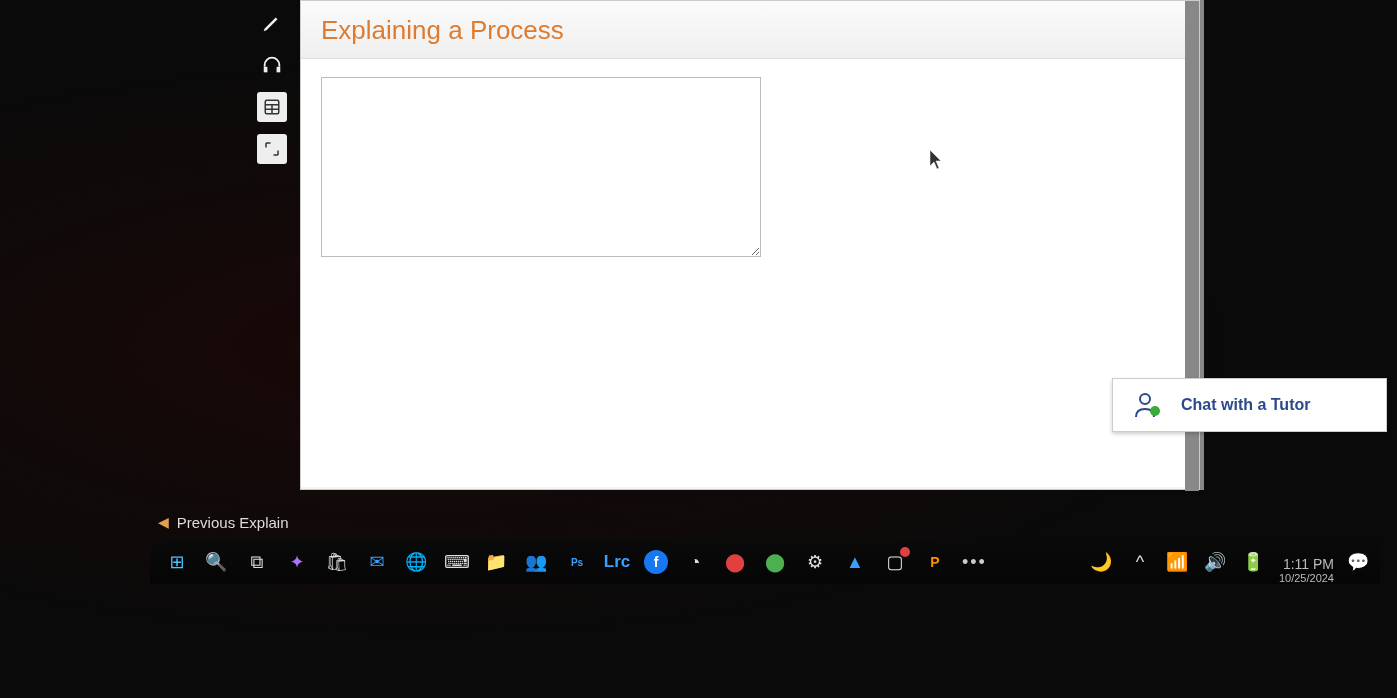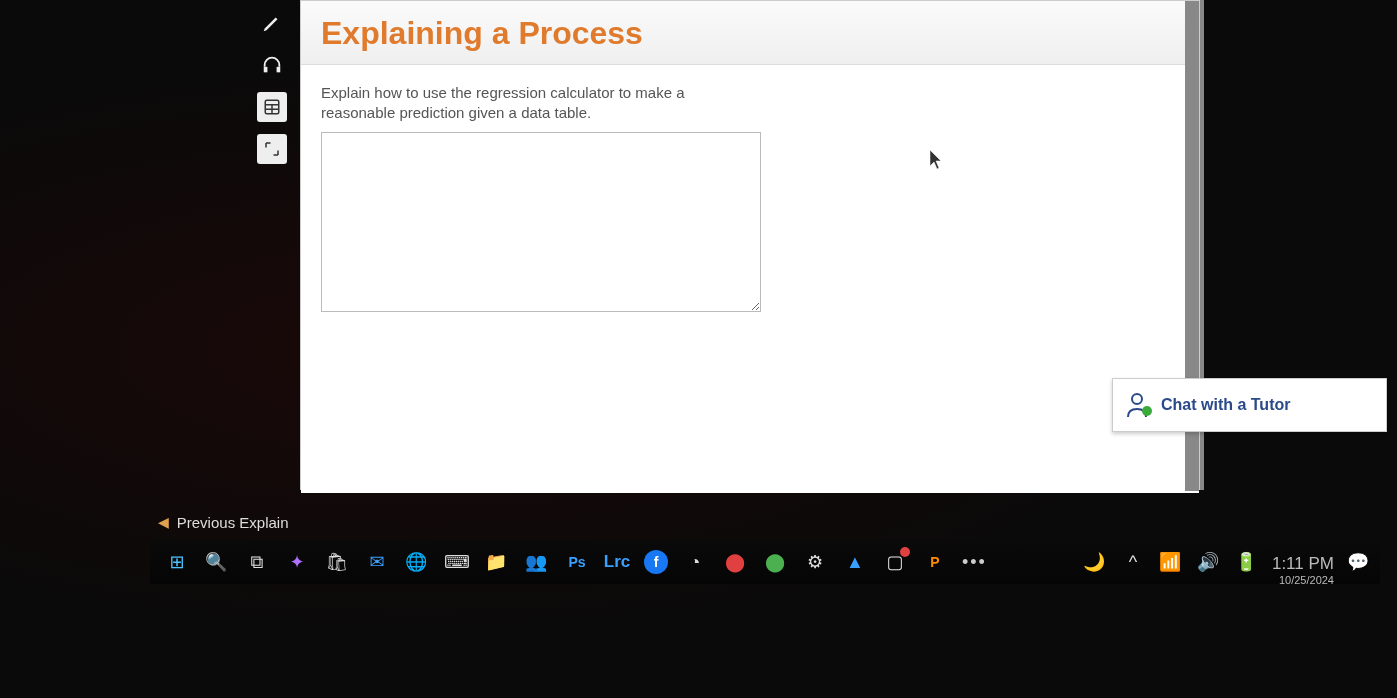--- a/index.html
+++ b/index.html
@@ -31,22 +31,22 @@
     box-shadow: 4px 0 0 #888;
   }
   
   .content-header {
     padding: 14px 20px 12px 20px;
     border-bottom: 1px solid #ddd;
     background: linear-gradient(#fbfbfb,#efefef);
   }
   .content-title {
     color: #e07b2e;
-    font-size: 32px;
-    font-weight: bold;
+    font-size: 26px;
+    font-weight: normal;
   }
   
   .content-body {
     padding: 18px 20px;
     background: #fff;
     height: calc(100% - 60px);
   }
   .prompt-text {
     color: #555;
     font-size: 15px;
@@ -96,22 +96,22 @@
   .chat-tutor {
     position: absolute;
     right: 10px;
     top: 378px;
     width: 275px;
     height: 54px;
     background: #fff;
     border: 1px solid #ccc;
     display: flex;
     align-items: center;
-    gap: 8px;
-    padding: 0 12px;
+    gap: 20px;
+    padding: 0 20px;
     cursor: pointer;
     box-shadow: 0 2px 4px rgba(0,0,0,0.2);
   }
   .chat-tutor-icon {
     width: 28px;
     height: 28px;
     position: relative;
   }
   .chat-tutor-label {
     color: #2a4a8a;
@@ -191,21 +191,21 @@
     border-radius: 3px;
   }
   .tb-icon.start {
     color: #4cc2ff;
   }
   .tb-clock {
     text-align: right;
     line-height: 1.1;
     color: #bbb;
   }
-  .tb-clock div:first-child { font-size: 17px; margin-top: 17px; }
+  .tb-clock div:first-child { font-size: 14px; margin-top: 17px; }
   .tb-clock div:last-child { font-size: 11px; text-align: right; }
   
   
   .c-blue { color:#3aa0ff; }
   .c-green { color:#4caf50; }
   .c-orange { color:#ff8c00; }
   .c-red { color:#e04040; }
   .c-yellow { color:#ffd54f; }
   .c-purple { color:#b070ff; }
   
@@ -267,21 +267,20 @@
         <path d="M4 4h6M4 4v6M20 20h-6M20 20v-6" stroke="#333" stroke-width="2" fill="none"></path>
       </svg>
   </div>
 </div>
 
 <div class="content-panel">
   <div class="content-header">
     <div class="content-title">Explaining a Process</div>
   </div>
   <div class="content-body">
-    <div class="prompt-text">Explain how to use the regression calculator to make a reasonable prediction given a data table.</div>
     <textarea class="answer-box" style=""></textarea>
   </div>
   <div class="scrollbar"></div>
 </div>
 
 <div class="cursor">
   <svg width="14" height="20" viewBox="0 0 14 20">
       <path d="M0 0 L0 16 L4 12 L7 19 L9 18 L6 11 L11 11 Z" fill="#333" stroke="#fff" stroke-width="0.5"></path>
     </svg>
 </div>
@@ -309,21 +308,21 @@
       <div class="tb-icon start">⊞</div>
       <div class="tb-icon ">🔍</div>
       <div class="tb-icon ">⧉</div>
       <div class="tb-icon c-purple">✦</div>
       <div class="tb-icon ">🛍</div>
       <div class="tb-icon c-blue">✉</div>
       <div class="tb-icon c-blue">🌐</div>
       <div class="tb-icon ">⌨</div>
       <div class="tb-icon c-yellow">📁</div>
       <div class="tb-icon c-blue">👥</div>
-      <div class="tb-icon c-blue" style="font-size: 14px; font-weight: bold;">Ps</div>
+      <div class="tb-icon c-blue" style="font-size: 10px; font-weight: bold;">Ps</div>
       <div class="tb-icon c-blue" style="font-size: 17px; font-weight: bold;">Lrc</div>
       <div class="tb-icon c-blue" style="font-size: 14px; font-weight: bold; background: rgb(24, 119, 242); color: rgb(255, 255, 255); border-radius: 50%; width: 24px; height: 24px;">f</div>
       <div class="tb-icon ">◔</div>
       <div class="tb-icon c-red">⬤</div>
       <div class="tb-icon c-green">⬤</div>
       <div class="tb-icon ">⚙</div>
       <div class="tb-icon c-blue">▲</div>
       <div class="tb-icon  badge">▢</div>
       <div class="tb-icon c-orange" style="font-size: 14px; font-weight: bold;">P</div>
     </div>

